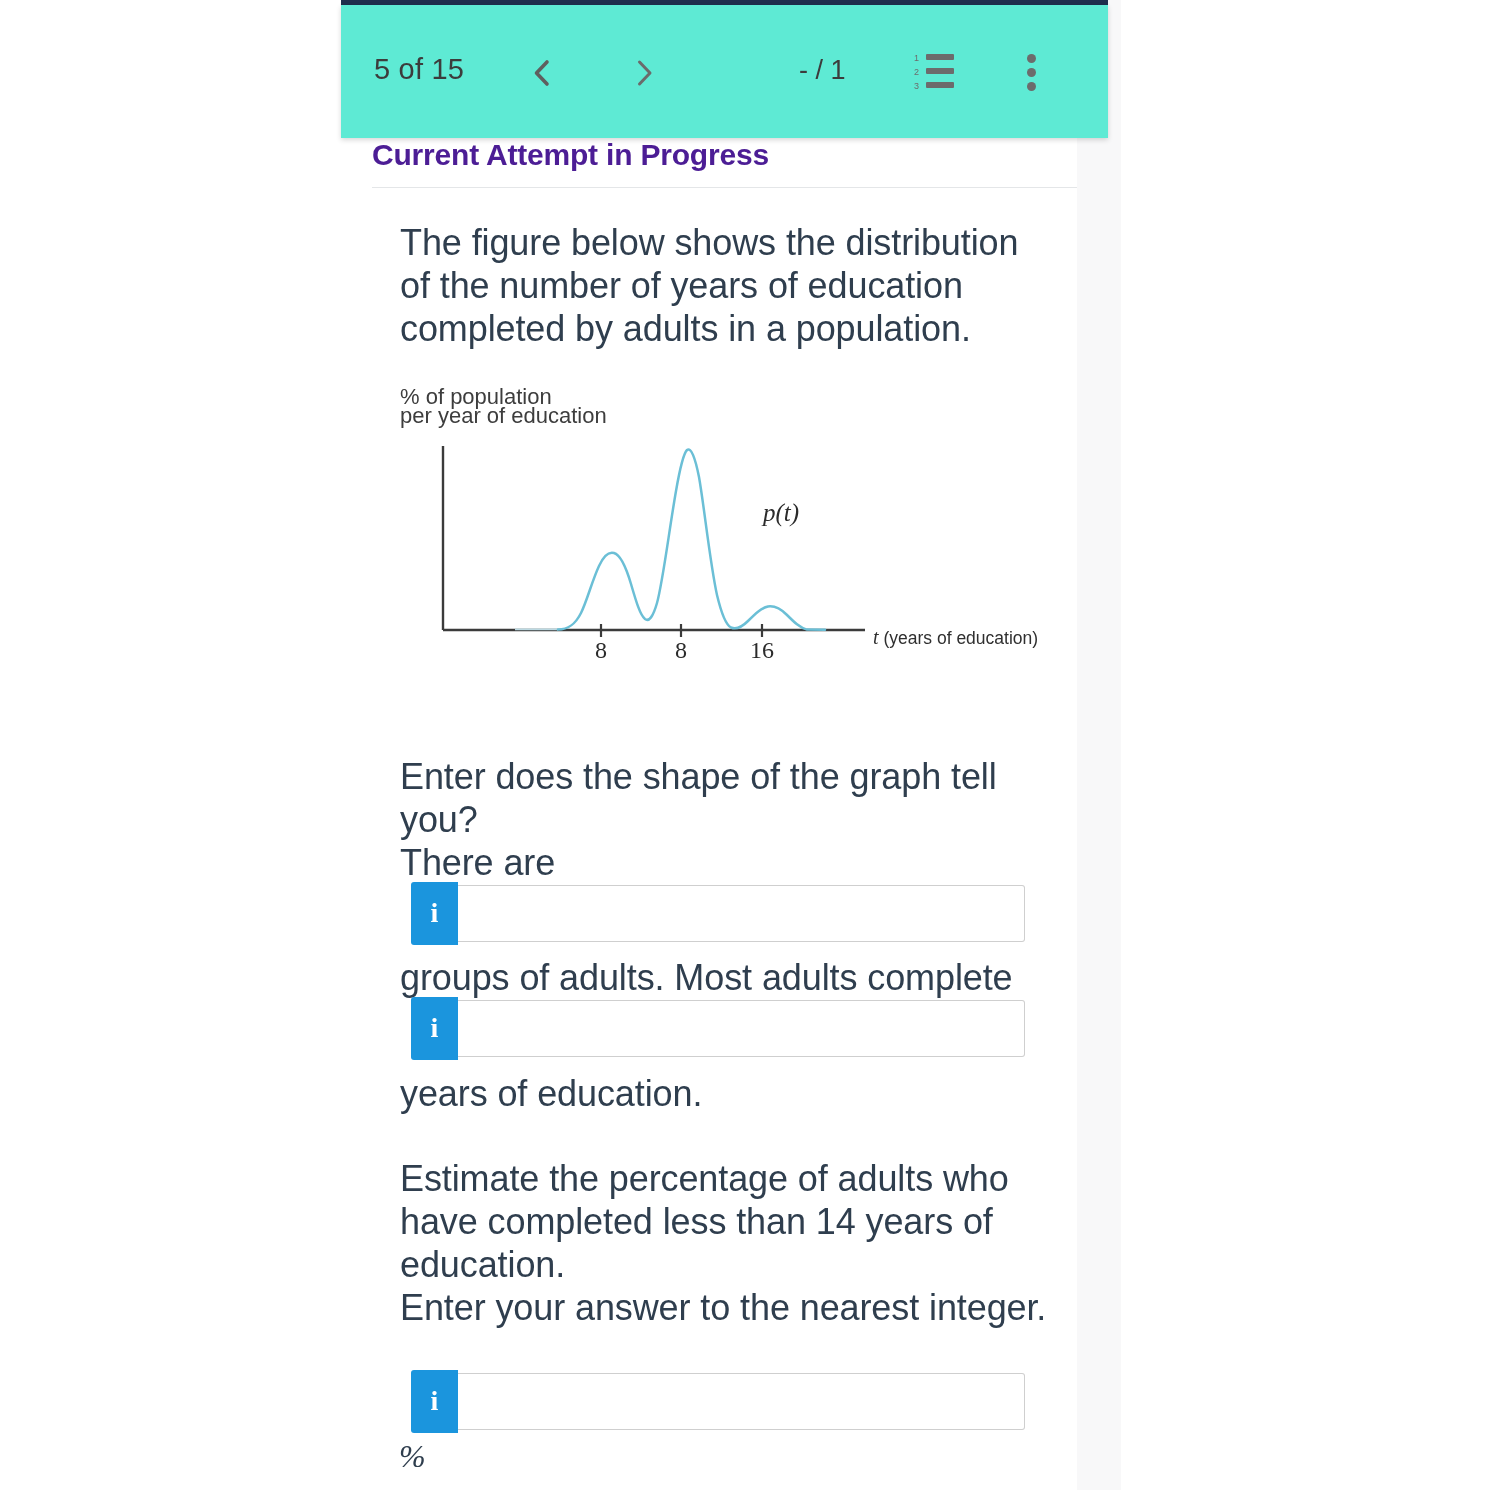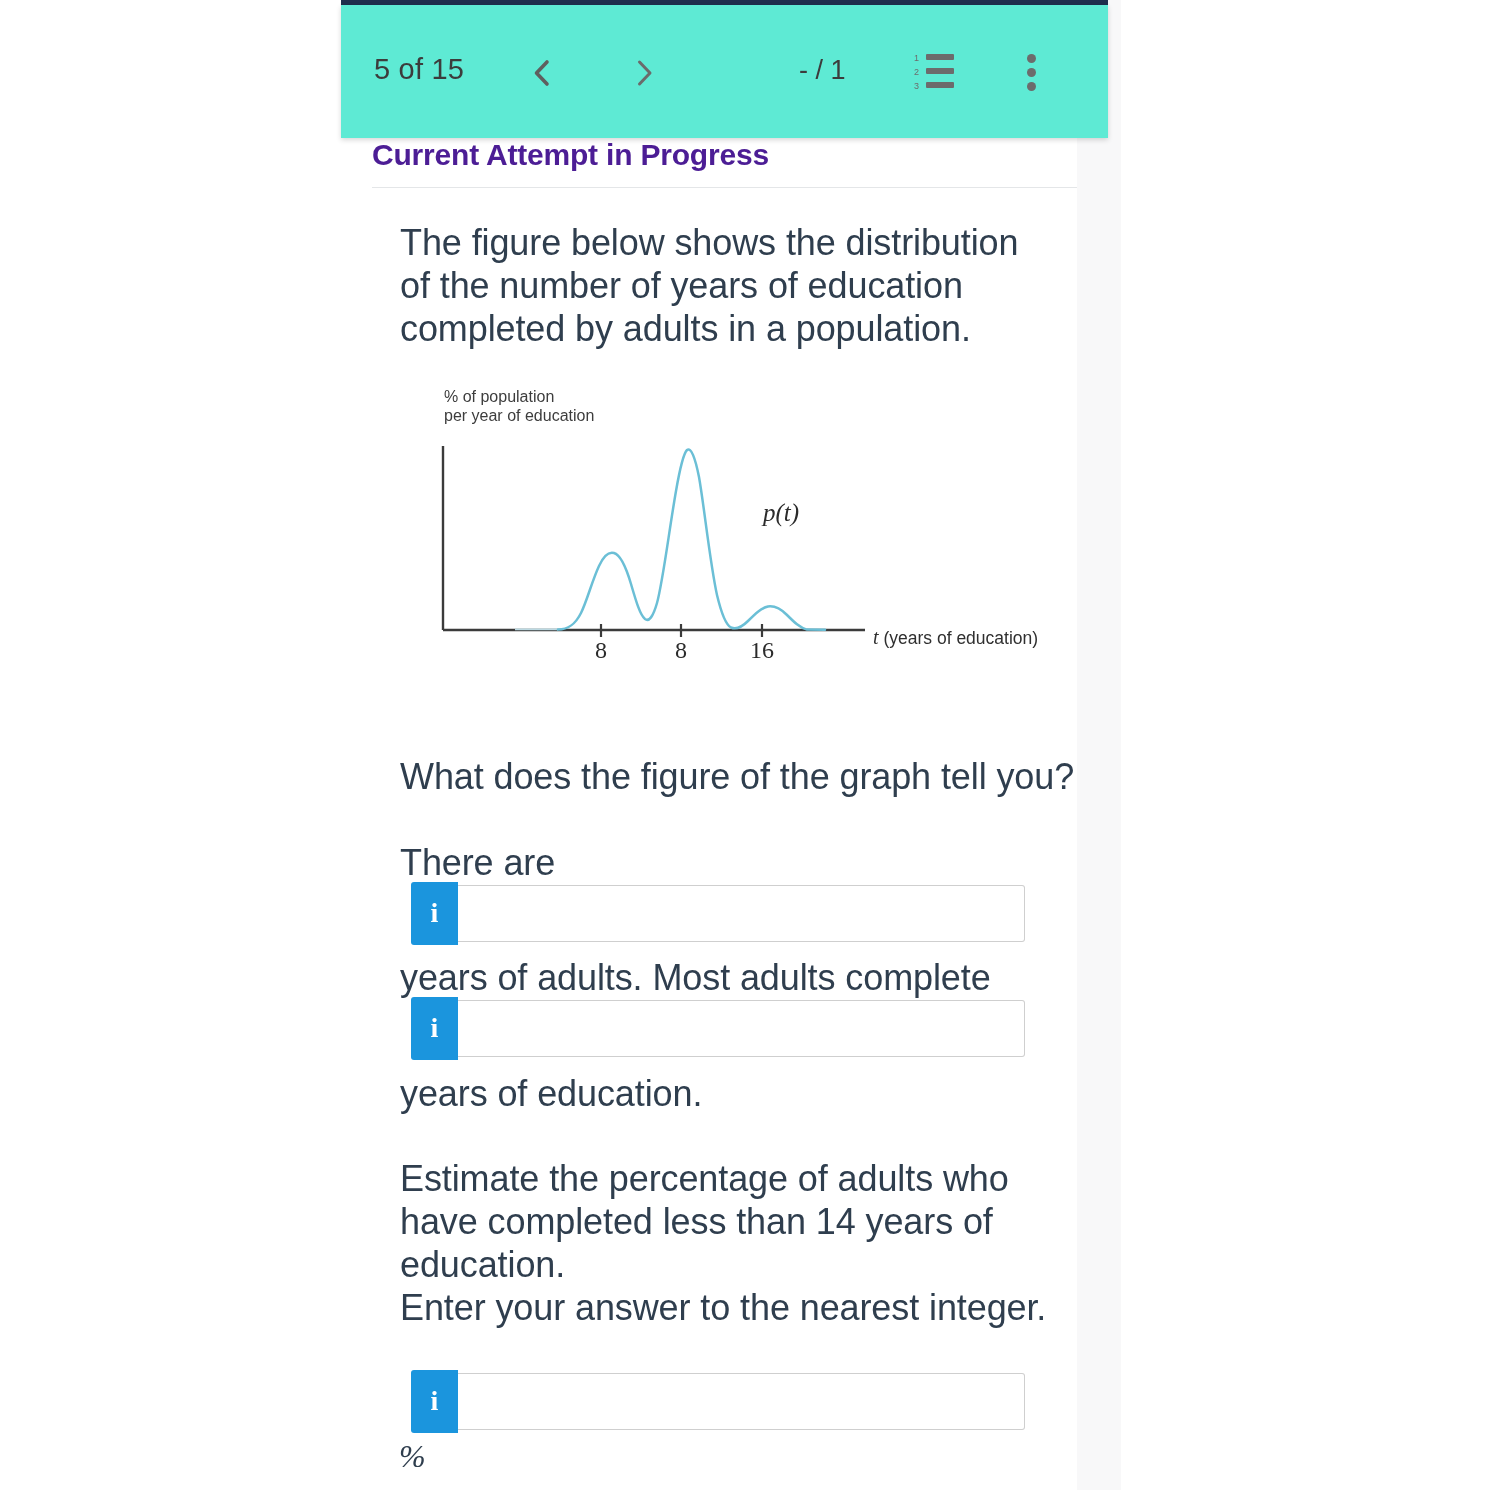--- a/index.html
+++ b/index.html
@@ -161,26 +161,25 @@
   .figure {
     position: absolute;
     left: 53px;
     top: 243px;
     width: 670px;
     height: 300px;
   }
   .fig-ylabel {
     position: absolute;
     left: 5px; top: 6px;
-    font-size: 16px;
+    font-size: 22px;
     line-height: 19px;
     color: #3d3d3d;
     font-family: "Liberation Sans", sans-serif;
     white-space: pre;
-    margin-left: 44px;
   }
   .fig-svg { position: absolute; left: 0; top: 0; }
   .fig-tlabel {
     position: absolute;
     left: 478px; top: 245px;
     font-size: 17.5px;
     color: #2f2f2f;
     white-space: nowrap;
   }
   .fig-tlabel .it {
@@ -352,32 +351,32 @@
       <div class="tick-label" style="left:342px; top:256px;">16</div>
 
       <div class="fig-pt">p(t)</div>
 
       <div class="fig-tlabel">
         <span class="it">t</span>
         <span>(years of education)</span>
       </div>
     </div>
 
-    <div class="q-text" style="top:617px;">What does the figure of the graph tell you?</div>
+    <div class="q-text" style="top:617px;">Enter does the shape of the graph tell you?</div>
 
     <div class="q-text" style="top:703px;">There are</div>
 
     <div class="ansrow" style="top:744px;">
       <div class="ans-ibtn">
         <span>i</span>
       </div>
       <input class="ans-input" type="text" placeholder="" style="">
     </div>
 
-    <div class="q-text" style="top:818px;">years of adults. Most adults complete</div>
+    <div class="q-text" style="top:818px;">groups of adults. Most adults complete</div>
 
     <div class="ansrow" style="top:859px;">
       <div class="ans-ibtn">
         <span>i</span>
       </div>
       <input class="ans-input" type="text" placeholder="" style="">
     </div>
 
     <div class="q-text" style="top:934px;">years of education.</div>
 

